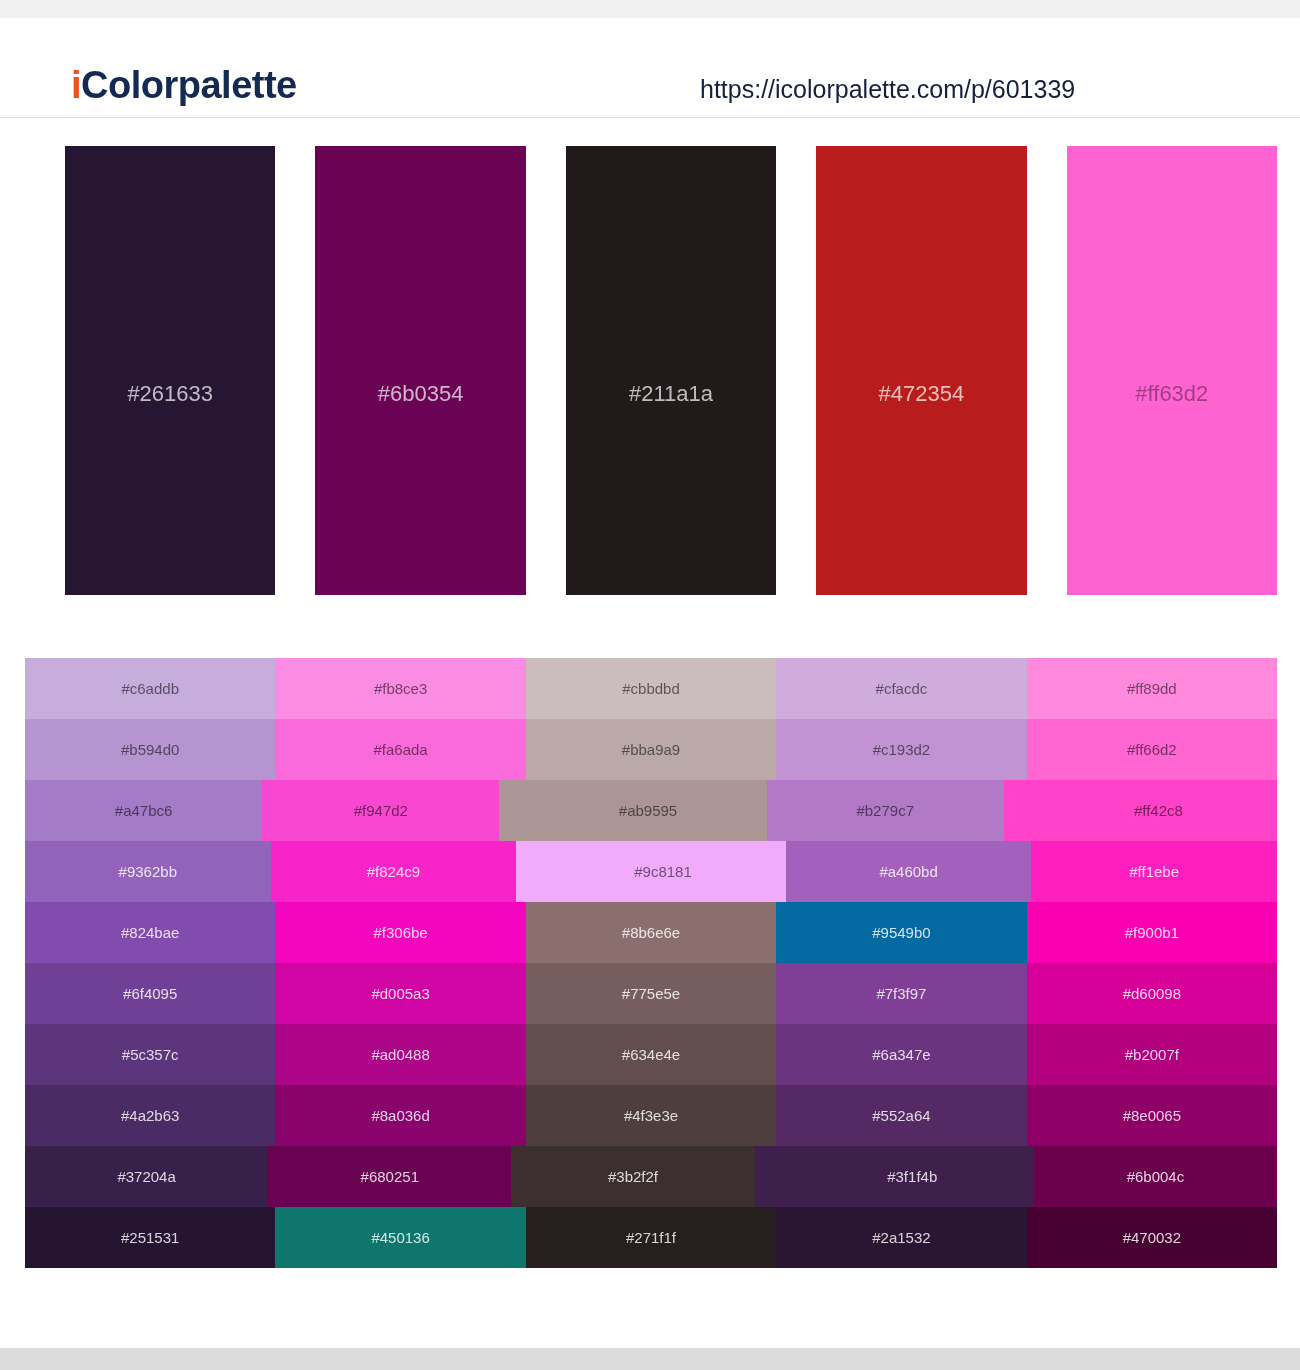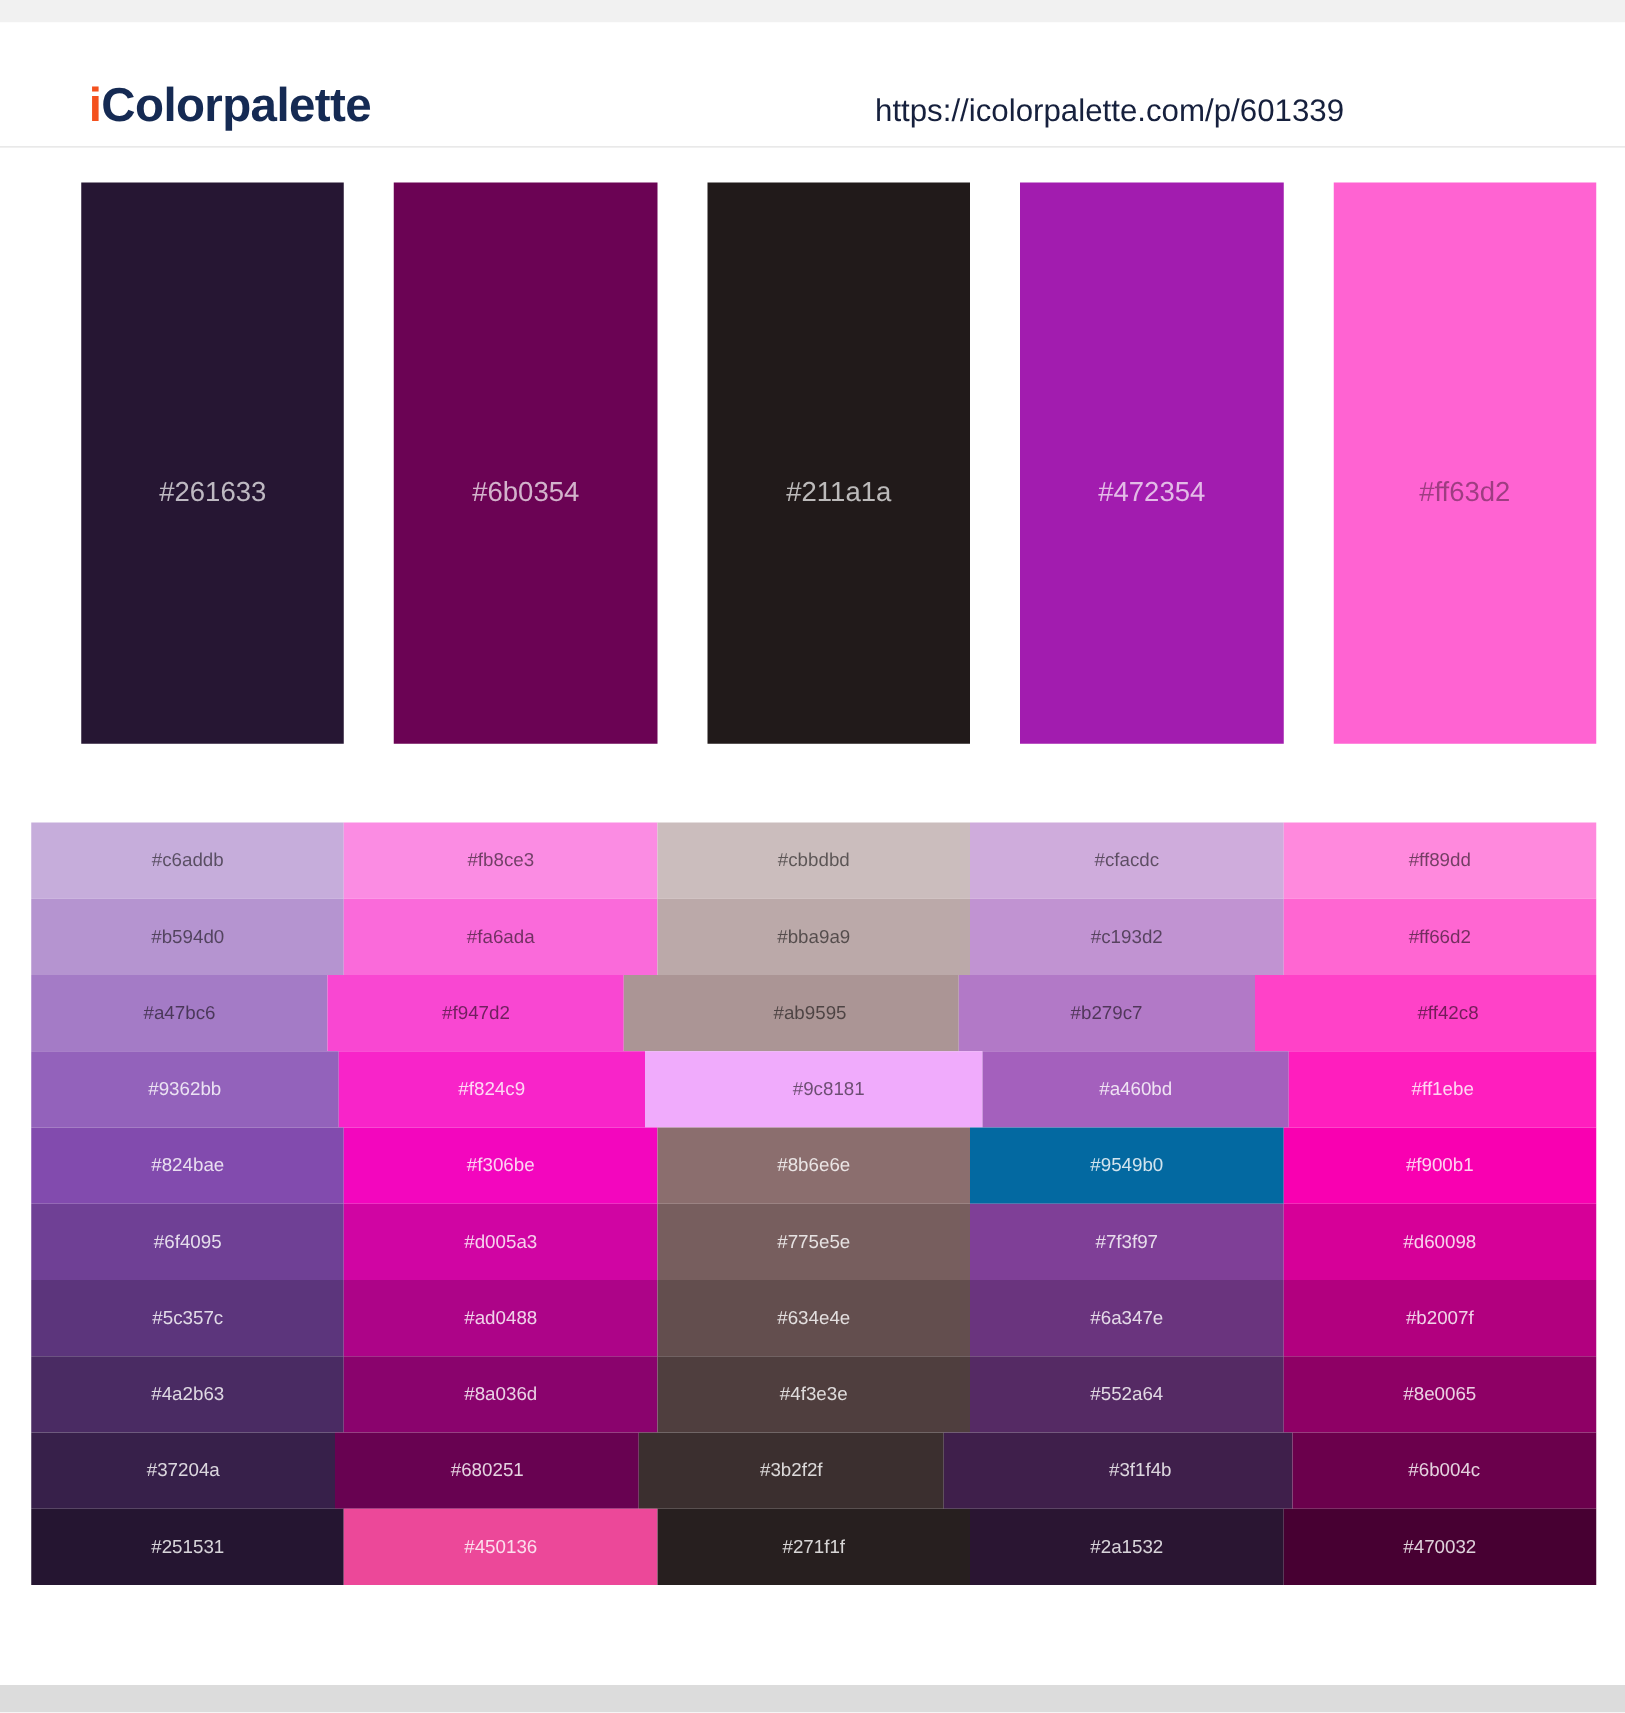--- a/index.html
+++ b/index.html
@@ -146,21 +146,21 @@
   <div class="main-swatches">
       <div class="main-swatch" style="background: rgb(38, 22, 51);">
         <div class="main-swatch-label">#261633</div>
       </div>
       <div class="main-swatch" style="background: rgb(107, 3, 84);">
         <div class="main-swatch-label">#6b0354</div>
       </div>
       <div class="main-swatch" style="background: rgb(33, 26, 26);">
         <div class="main-swatch-label">#211a1a</div>
       </div>
-      <div class="main-swatch" style="background: #a21caf;">
+      <div class="main-swatch" style="background: #b91c1c;">
         <div class="main-swatch-label">#472354</div>
       </div>
       <div class="main-swatch light" style="background: rgb(255, 99, 210);">
         <div class="main-swatch-label">#ff63d2</div>
       </div>
     </div>
 
   <div class="shade-grid">
       <div class="shade-row">
         <div class="shade-cell light" style="background: rgb(198, 173, 219);">
@@ -312,21 +312,21 @@
           <span class="shade-label">#3f1f4b</span>
         </div>
         <div class="shade-cell" style="background: rgb(107, 0, 76);">
           <span class="shade-label">#6b004c</span>
         </div>
       </div>
       <div class="shade-row">
         <div class="shade-cell" style="background: rgb(37, 21, 49);">
           <span class="shade-label">#251531</span>
         </div>
-        <div class="shade-cell" style="background: #ec4899;">
+        <div class="shade-cell" style="background: #0f766e;">
           <span class="shade-label">#450136</span>
         </div>
         <div class="shade-cell" style="background: rgb(39, 31, 31);">
           <span class="shade-label">#271f1f</span>
         </div>
         <div class="shade-cell" style="background: rgb(42, 21, 50);">
           <span class="shade-label">#2a1532</span>
         </div>
         <div class="shade-cell" style="background: rgb(71, 0, 50);">
           <span class="shade-label">#470032</span>

